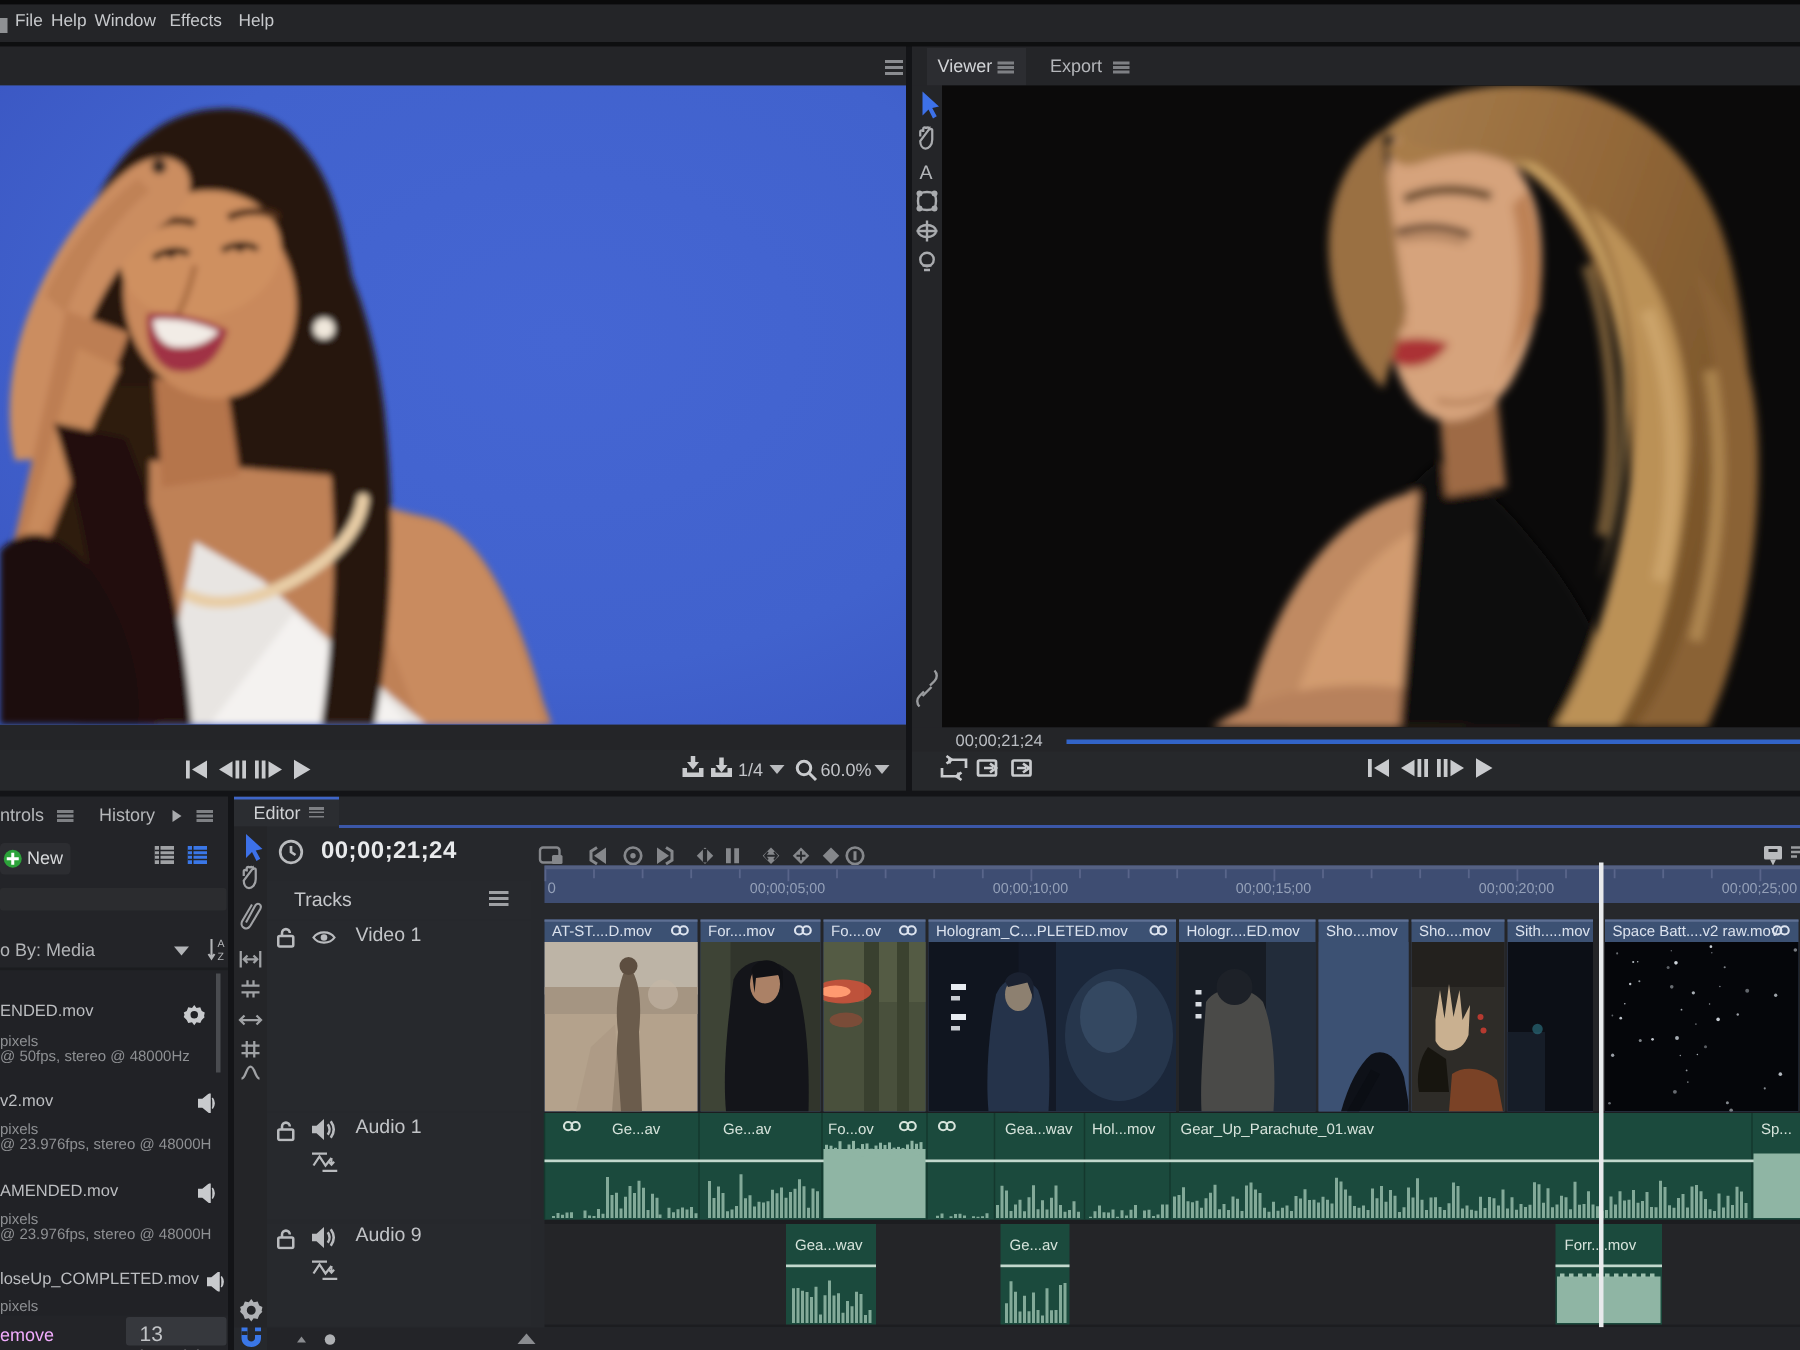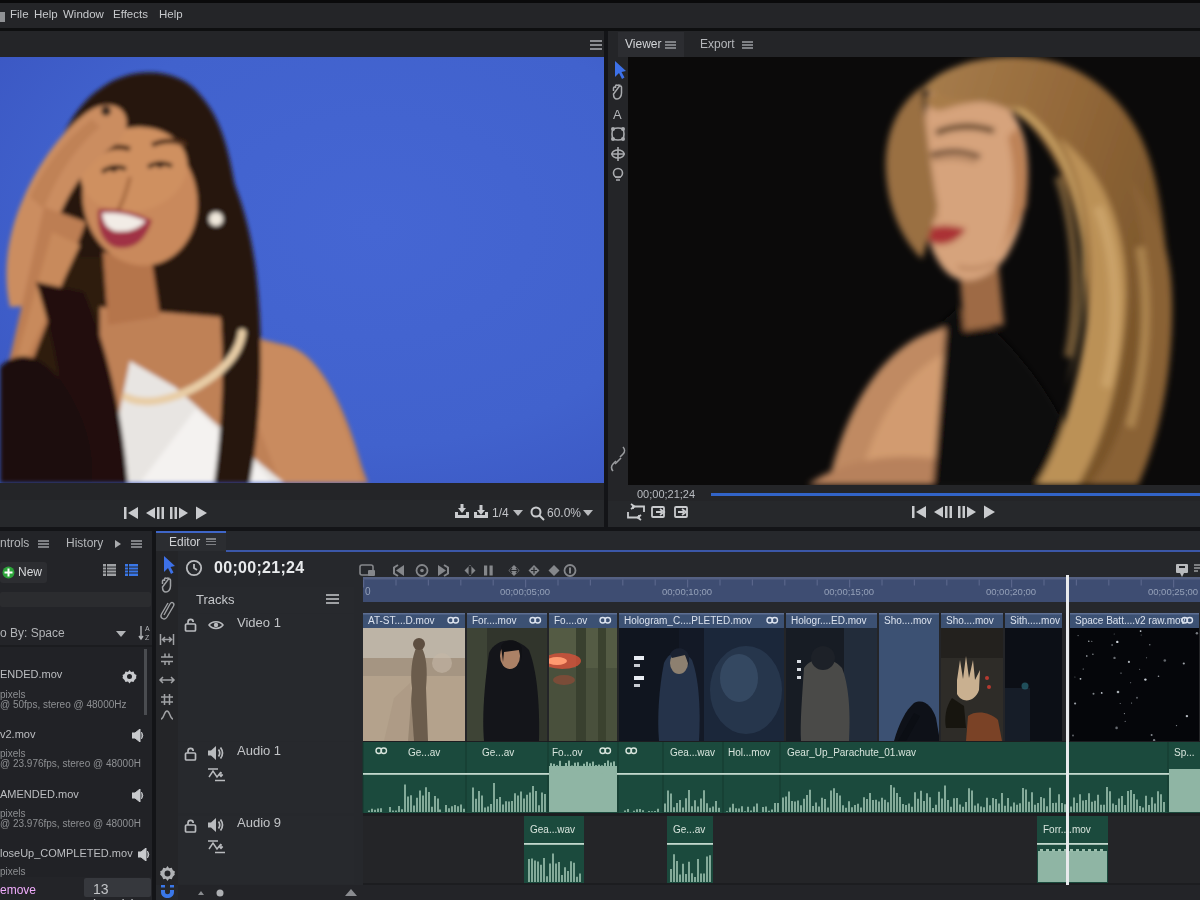--- a/index.html
+++ b/index.html
@@ -300,21 +300,21 @@
       <g stroke="#232428" stroke-width="1">
           <line x1="0" y1="3" x2="13" y2="3"></line>
           <line x1="0" y1="6" x2="13" y2="6"></line>
           <line x1="0" y1="9" x2="13" y2="9"></line>
           <line x1="3.5" y1="0" x2="3.5" y2="12"></line>
         </g>
     </svg>
 
     <div class="abs" style="left:0;top:61px;width:151px;height:15px;background:#2b2c2f;border-radius:2px;"></div>
 
-    <span class="abs" style="left:0;top:95px;color:#b2b4b7;font-size:12px;">o By: Space</span>
+    <span class="abs" style="left:0;top:95px;color:#b2b4b7;font-size:12px;">o By: Media</span>
     <svg class="abs" style="left:115px;top:99px;" width="12" height="8">
         <path d="M 1 1 L 11 1 L 6 7 Z" fill="#b2b4b7"></path>
       </svg>
     <svg class="abs" style="left:138px;top:93px;" width="14" height="18">
       <g stroke="#b2b4b7" stroke-width="1.4" fill="none">
           <path d="M 3 2 L 3 15 M 1 12 L 3 15 L 5 12"></path>
         </g>
       <text x="7" y="7" fill="#b2b4b7" font-size="7">A</text>
         <text x="7" y="16" fill="#b2b4b7" font-size="7">Z</text>
     </svg>

